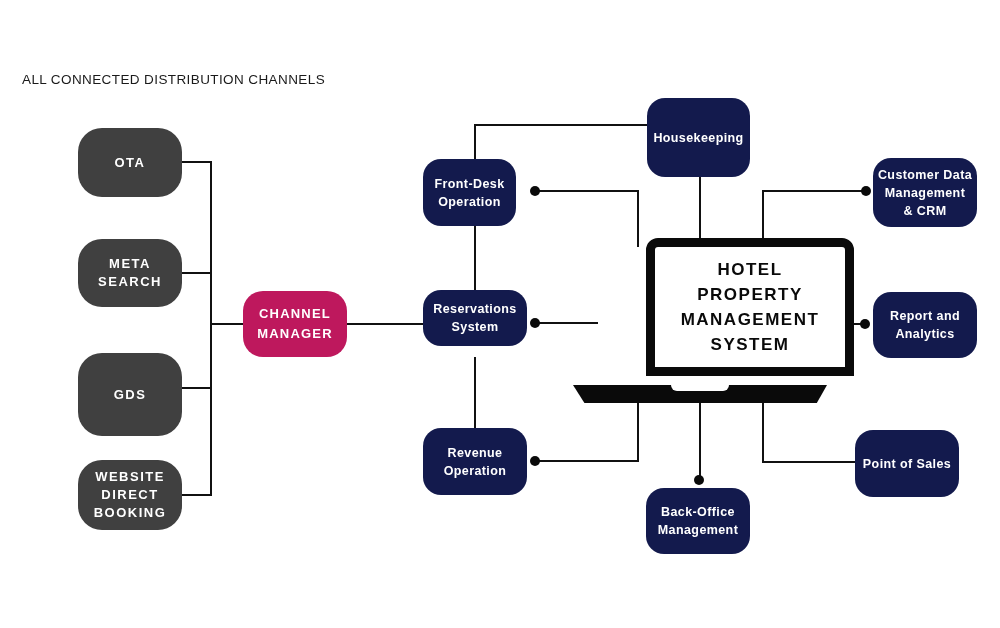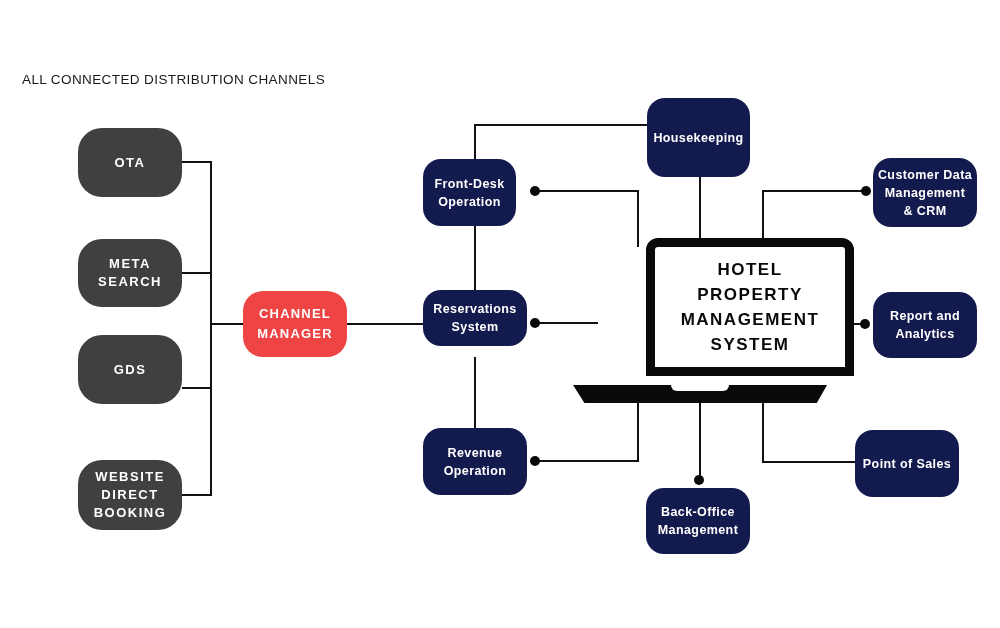--- a/index.html
+++ b/index.html
@@ -10,21 +10,21 @@
   .title{
     position:absolute;left:22px;top:72px;
     font-size:13.5px;font-weight:normal;letter-spacing:.4px;color:#1a1a1a;
   }
   .node{
     position:absolute;display:flex;align-items:center;justify-content:center;
     text-align:center;color:#ffffff;font-weight:bold;
   }
   .node .lbl{white-space:pre-line;}
   .salmon{background:#404040;border-radius:24px;font-size:13px;letter-spacing:1.5px;line-height:18px;}
-  .red{background:#ef4444;border-radius:20px;font-size:13px;letter-spacing:1.2px;line-height:20px;}
+  .red{background:#be185d;border-radius:20px;font-size:13px;letter-spacing:1.2px;line-height:20px;}
   .navy{background:#131A4D;border-radius:18px;font-size:12.5px;letter-spacing:.4px;line-height:18px;}
   .line{position:absolute;background:#111111;}
   .dot{position:absolute;width:10px;height:10px;border-radius:50%;background:#0a0a0a;}
   
   .laptop-screen{
     position:absolute;left:598px;top:238px;width:208px;height:138px;
     background:#ffffff;border:9px solid #0a0a0a;border-radius:12px 12px 0 0;
     box-sizing:border-box;display:flex;align-items:center;justify-content:center;margin-left:48px;
   }
   .laptop-text{
@@ -86,21 +86,21 @@
 <div class="dot" style="left:694px;top:475px"></div>
 <div class="dot" style="left:861px;top:457px"></div>
 
 <div class="node salmon" style="left:78px;top:128px;width:104px;height:69px">
   <span class="lbl">OTA</span>
 </div>
 <div class="node salmon" style="left:78px;top:239px;width:104px;height:68px">
   <span class="lbl">META
 SEARCH</span>
 </div>
-<div class="node salmon" style="left:78px;top:335px;width:104px;height:69px">
+<div class="node salmon" style="left:78px;top:353px;width:104px;height:83px">
   <span class="lbl">GDS</span>
 </div>
 <div class="node salmon" style="left:78px;top:460px;width:104px;height:70px">
   <span class="lbl">WEBSITE
 DIRECT
 BOOKING</span>
 </div>
 
 <div class="node red" style="left:243px;top:291px;width:104px;height:66px">
   <span class="lbl">CHANNEL

